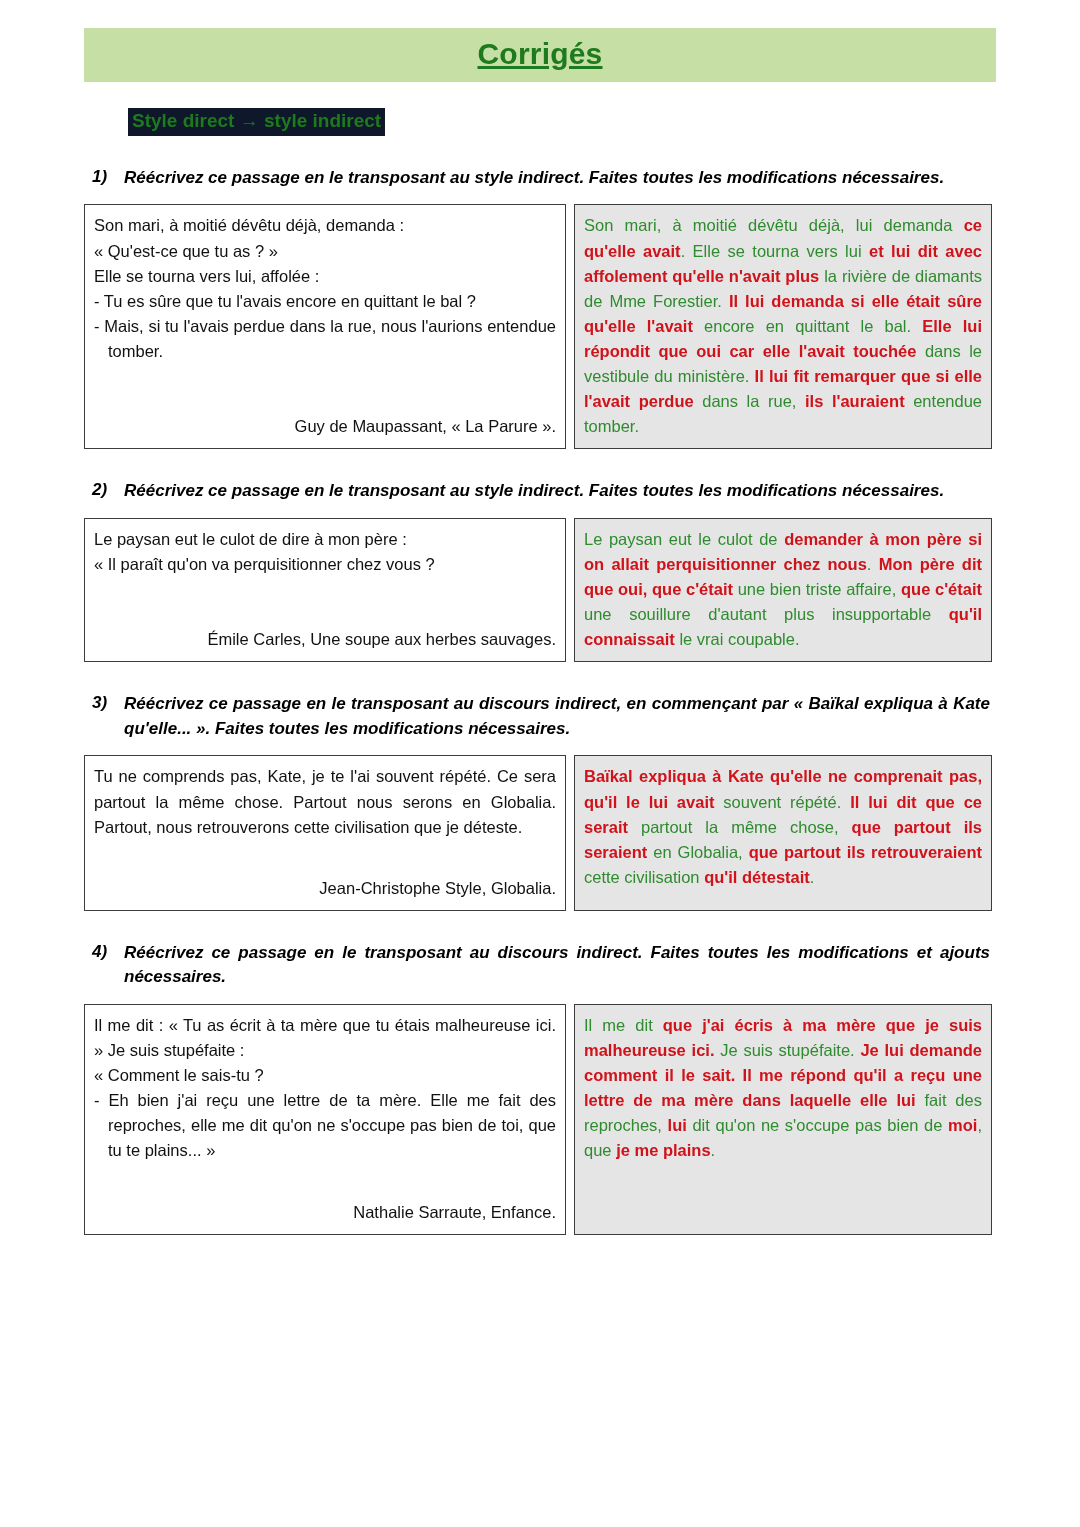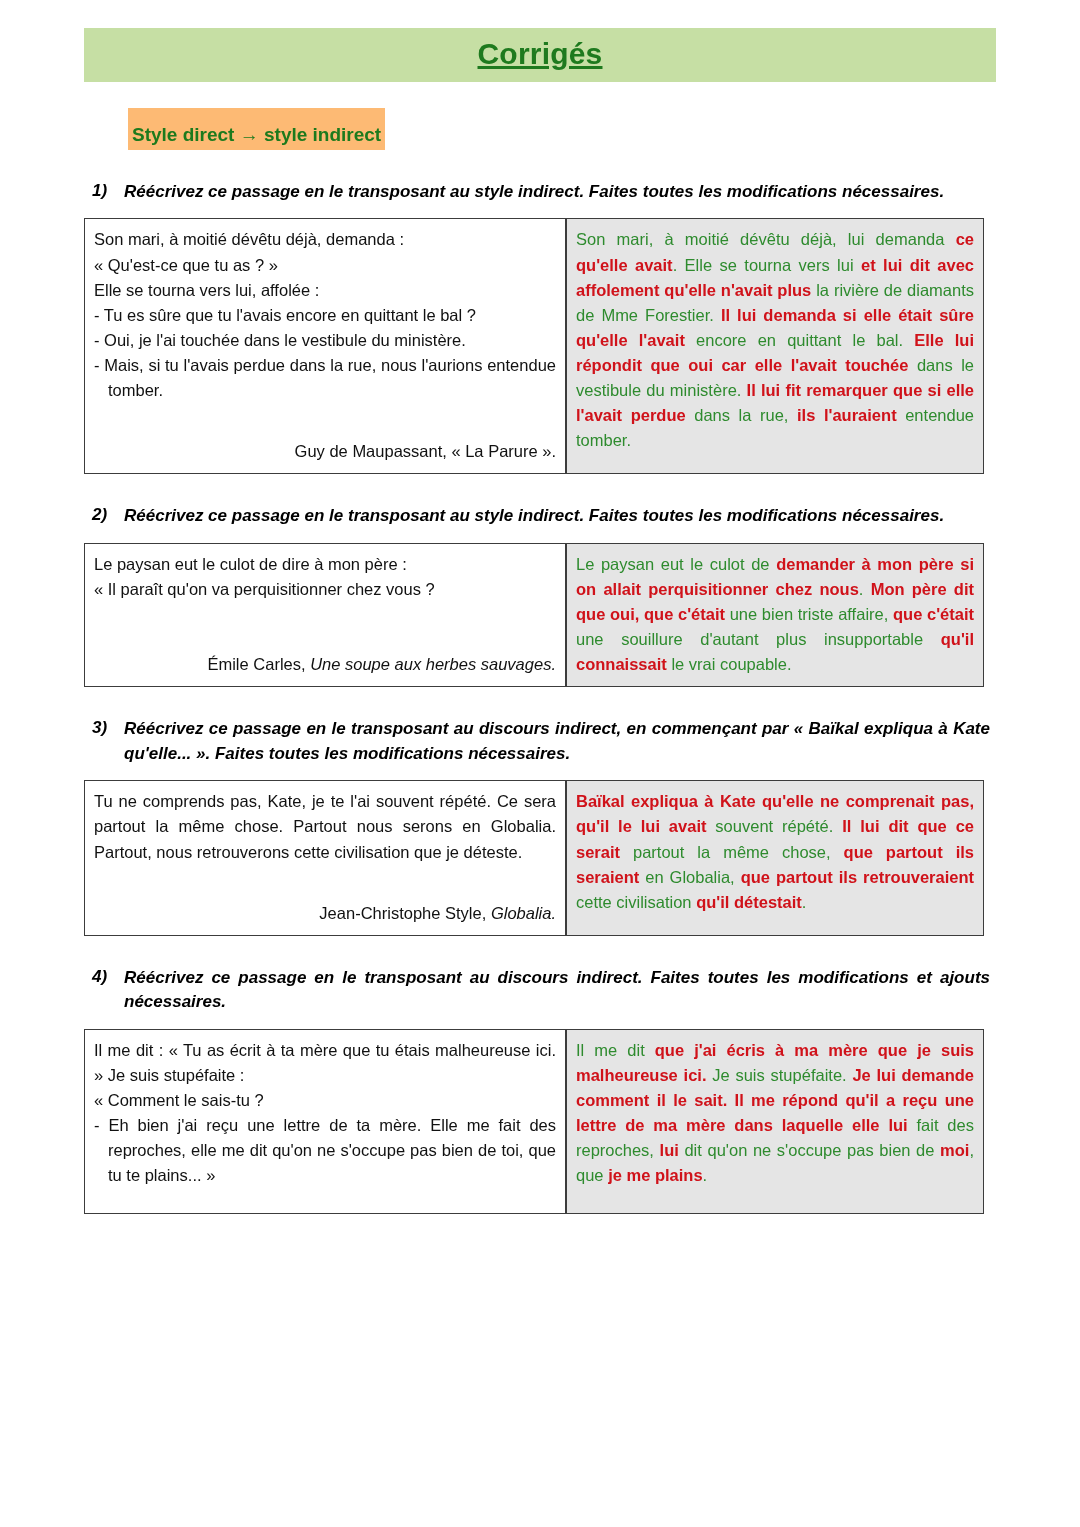--- a/index.html
+++ b/index.html
@@ -35,25 +35,25 @@
     text-decoration: underline;
     letter-spacing: 0.2px;
   }
 
   
   .section-heading {
     margin: 0 0 30px 44px;
     display: inline-block;
   }
   .section-heading .hl {
-    background: #fdba74;
+    background: #0f172a;
     color: #1d7a1d;
     font-weight: bold;
     font-size: 19px;
-    padding: 16px 4px 3px 4px;
+    padding: 2px 4px 3px 4px;
     display: inline-block;
     line-height: 1.2;
   }
 
   
   .exercise {
     margin: 0 0 14px 0;
     display: flex;
     align-items: flex-start;
     padding-left: 8px;
@@ -74,20 +74,21 @@
     text-align: justify;
     flex: 1 1 auto;
     padding-right: 6px;
   }
 
   
   .compare {
     display: flex;
     align-items: stretch;
     margin-bottom: 30px;
+    gap: 8px;
   }
   .cell {
     border: 1.3px solid #3c3c3c;
     padding: 8px 9px 9px 9px;
     font-size: 16.5px;
     line-height: 1.52;
   }
   .cell-source {
     flex: 0 0 482px;
     width: 482px;
@@ -110,21 +111,21 @@
   .src-line.justify { text-align: justify; }
   .src-line.hang {
     padding-left: 14px;
     text-indent: -14px;
   }
   .src-spacer { flex: 1 1 auto; min-height: 16px; }
   .attribution {
     text-align: right;
     margin-top: 20px;
   }
-  .attribution .ital { font-style: italic; }
+  .attribution .ital { }
 
   
   .m {
     color: #d0121a;
     font-weight: bold;
   }
   .g { color: #2e8b2e; font-weight: normal; }
 </style>
 </head>
 <body>
@@ -144,21 +145,20 @@
         <div class="exercise">
           <div class="num">1)</div>
           <div class="prompt">Réécrivez ce passage en le transposant au style indirect. Faites toutes les modifications nécessaires.</div>
         </div>
         <div class="compare">
           <div class="cell cell-source">
             <div class="src-line">Son mari, à moitié dévêtu déjà, demanda :</div>
             <div class="src-line">« Qu'est-ce que tu as ? »</div>
             <div class="src-line">Elle se tourna vers lui, affolée :</div>
             <div class="src-line hang">- Tu es sûre que tu l'avais encore en quittant le bal ?</div>
-            <div class="src-line hang">- Oui, je l'ai touchée dans le vestibule du ministère.</div>
             <div class="src-line justify hang">- Mais, si tu l'avais perdue dans la rue, nous l'aurions entendue tomber.</div>
             <div class="src-spacer"></div>
             <div class="attribution"><span>Guy de Maupassant, « La Parure ».</span><span class="ital"></span></div>
           </div>
           <div class="cell cell-answer">
             <div class="ans-body"><span class="g">Son mari, à moitié dévêtu déjà, lui demanda </span><span class="m">ce qu'elle avait</span><span class="g">. Elle se tourna vers lui </span><span class="m">et lui dit avec affolement qu'elle n'avait plus</span><span class="g"> la rivière de diamants de Mme Forestier. </span><span class="m">Il lui demanda si elle était sûre qu'elle l'avait</span><span class="g"> encore en quittant le bal. </span><span class="m">Elle lui répondit que oui car elle l'avait touchée</span><span class="g"> dans le vestibule du ministère. </span><span class="m">Il lui fit remarquer que si elle l'avait perdue</span><span class="g"> dans la rue, </span><span class="m">ils l'auraient</span><span class="g"> entendue tomber.</span></div>
           </div>
         </div>
       </div>
       <div>
@@ -198,20 +198,21 @@
         <div class="exercise">
           <div class="num">4)</div>
           <div class="prompt">Réécrivez ce passage en le transposant au discours indirect. Faites toutes les modifications et ajouts nécessaires.</div>
         </div>
         <div class="compare">
           <div class="cell cell-source">
             <div class="src-line justify">Il me dit : « Tu as écrit à ta mère que tu étais malheureuse ici. » Je suis stupéfaite :</div>
             <div class="src-line">« Comment le sais-tu ?</div>
             <div class="src-line justify hang">- Eh bien j'ai reçu une lettre de ta mère. Elle me fait des reproches, elle me dit qu'on ne s'occupe pas bien de toi, que tu te plains... »</div>
             <div class="src-spacer"></div>
+            <div class="attribution"><span>Nathalie Sarraute, </span><span class="ital">Enfance.</span></div>
           </div>
           <div class="cell cell-answer">
             <div class="ans-body"><span class="g">Il me dit </span><span class="m">que j'ai écris à ma mère que je suis malheureuse ici.</span><span class="g"> Je suis stupéfaite. </span><span class="m">Je lui demande comment il le sait. Il me répond qu'il a reçu une lettre de ma mère dans laquelle elle lui</span><span class="g"> fait des reproches, </span><span class="m">lui</span><span class="g"> dit qu'on ne s'occupe pas bien de </span><span class="m">moi</span><span class="g">, que </span><span class="m">je me plains</span><span class="g">.</span></div>
           </div>
         </div>
       </div>
     </div>
 
 </div>
 

